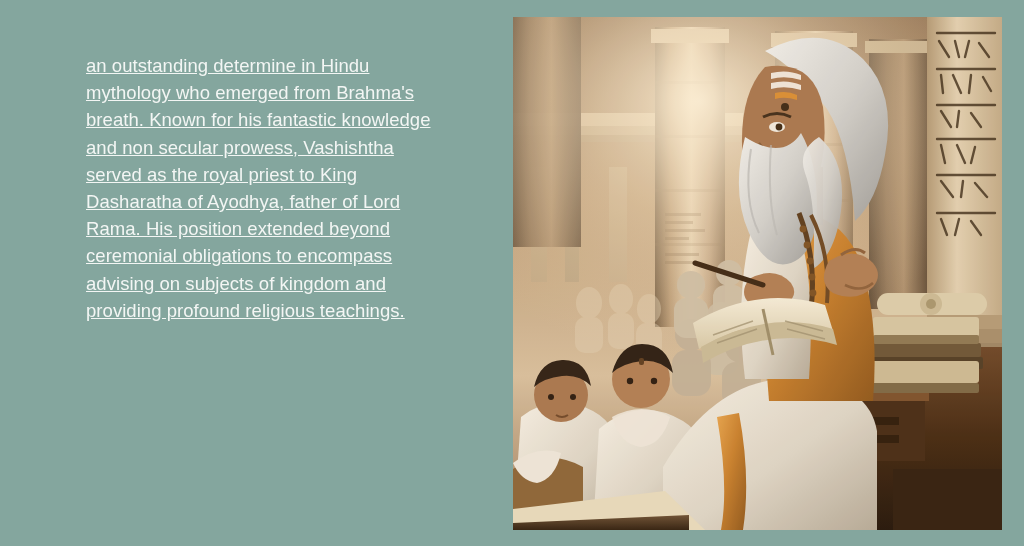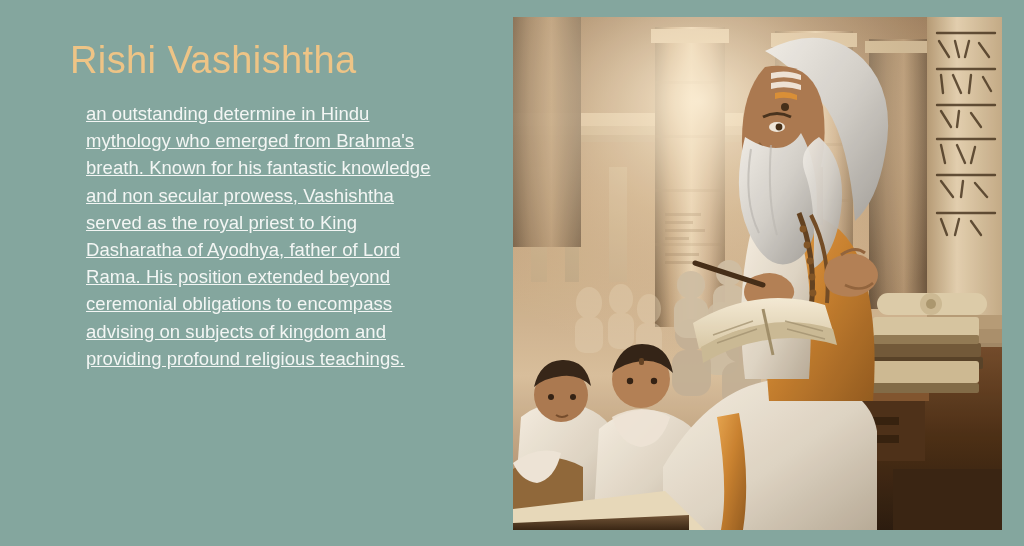--- a/index.html
+++ b/index.html
@@ -41,21 +41,20 @@
     width:489px; height:513px;
     overflow:hidden;
     background:#6b5743;
   }
   #illu-svg { display:block; width:100%; height:100%; }
 </style>
 </head>
 <body style="background: rgb(132, 166, 158);">
 
 <div id="text-panel">
-  <h1 id="page-title" style="color: rgb(238, 196, 134);">Rishi Vashishtha</h1>
 
   <div id="body-copy" style="color: rgb(243, 246, 244);">
     <p>an outstanding determine in Hindu mythology who emerged from Brahma's breath. Known for his fantastic knowledge and non secular prowess, Vashishtha served as the royal priest to King Dasharatha of Ayodhya, father of Lord Rama. His position extended beyond ceremonial obligations to encompass advising on subjects of kingdom and providing profound religious teachings.</p>
   </div>
 </div>
 
 <figure id="illustration">
   <svg id="illu-svg" viewBox="0 0 489 513" preserveAspectRatio="xMidYMid slice">
     <defs>
       <linearGradient id="hallBg" x1="0" y1="0" x2="0" y2="1">

